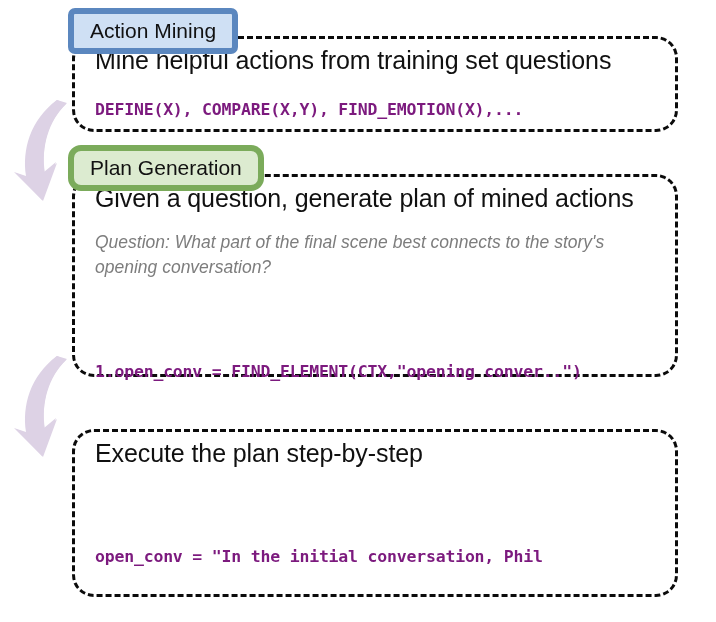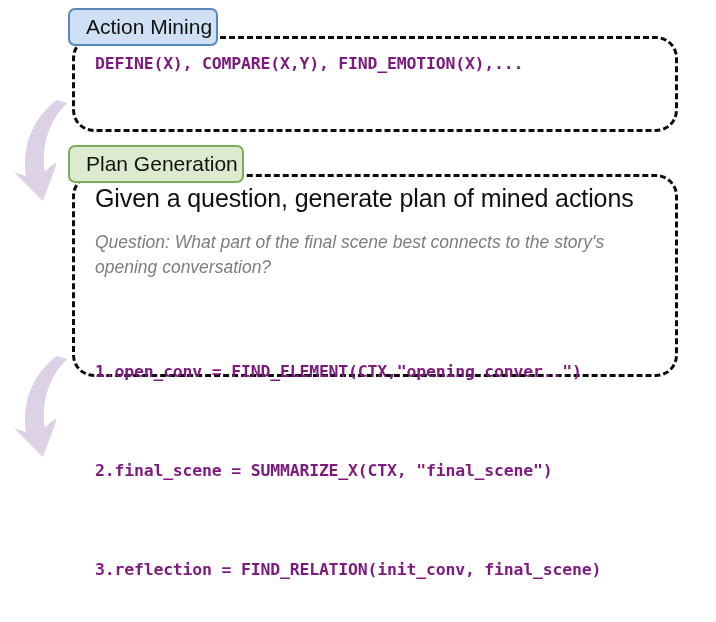--- a/index.html
+++ b/index.html
@@ -27,40 +27,41 @@
     top: 0;
     width: 716px;
     height: 622px;
     pointer-events: none;
   }
 
   .badge {
     position: absolute;
     z-index: 3;
     border-radius: 7px;
-    border: 2px solid #0f172a;
+    border: 6px solid #0f172a;
     box-sizing: border-box;
     font-size: 21px;
     line-height: 1;
-    padding: 6px 4px 7px 16px;
+    padding: 6px 16px 7px 16px;
     color: #111111;
     white-space: nowrap;
     text-align: center;
   }
   .badge-action {
     background: #cfe0f4;
     border-color: #5b87bf;
     left: 68px;
     top: 8px;
   }
   .badge-plan {
     background: #dcebd0;
     border-color: #7bab5b;
     left: 68px;
     top: 145px;
+    border-radius: 13px;
   }
   .badge-exec {
     background: #fcf2d1;
     border-color: #d6a93f;
     left: 80px;
     top: 399px;
   }
 
   .panel {
     position: absolute;
@@ -97,21 +98,21 @@
 
   .code {
     font-family: "DejaVu Sans Mono", "Liberation Mono", monospace;
     font-weight: bold;
     color: #7c1a7e;
     font-size: 16.5px;
     letter-spacing: -0.2px;
     white-space: pre;
   }
 
-  .code-inline { margin-top: 8px; }
+  .code-inline { margin-top: 24px; }
 
   .code-steps {
     margin-top: 8px;
     line-height: 2.0;
   }
   .code-steps .step { white-space: pre; }
 
   .code-para {
     margin-top: 8px;
     line-height: 1.95;
@@ -131,32 +132,44 @@
     </g>
     <g>
       <path d="M 57,356 C 30,376 22,406 26,432 L 14,428 L 42,456 L 56,418 L 44,428 C 42,402 48,378 66,360 Z" fill="#ddd2e5"></path>
       <path d="M 57,356 C 32,377 23,408 28,434 L 16,429 L 43,457 L 57,419 L 45,429
                C 41,403 47,377 67,359 Z" fill="#ddd2e5"></path>
     </g>
   </svg>
 
   <div class="panel panel-1">
     <div class="panel-inner">
+      <div class="headline">Mine helpful actions from training set questions</div>
       <div class="code code-inline">DEFINE(X), COMPARE(X,Y), FIND_EMOTION(X),...</div>
     </div>
   </div>
   <div class="badge badge-action">Action Mining</div>
 
   <div class="panel panel-2">
     <div class="panel-inner">
       <div class="headline">Given a question, generate plan of mined actions</div>
       <div class="question">Question: What part of the final scene best connects to the story's opening conversation?</div>
       <div class="code code-steps">
         <div class="step">1.open_conv = FIND_ELEMENT(CTX,"opening conver..")</div>
         <div class="step">2.final_scene = SUMMARIZE_X(CTX, "final_scene")</div>
         <div class="step">3.reflection = FIND_RELATION(init_conv, final_scene)</div>
       </div>
     </div>
   </div>
   <div class="badge badge-plan">Plan Generation</div>
 
+  <div class="panel panel-3">
+    <div class="panel-inner">
+      <div class="headline">Execute the plan step-by-step</div>
+      <div class="code code-para">
+        <div class="line">open_conv = "In the initial conversation, Phil</div>
+        
+        
+        
+      </div>
+    </div>
+  </div>
 
 </div>
 
 </body></html>

